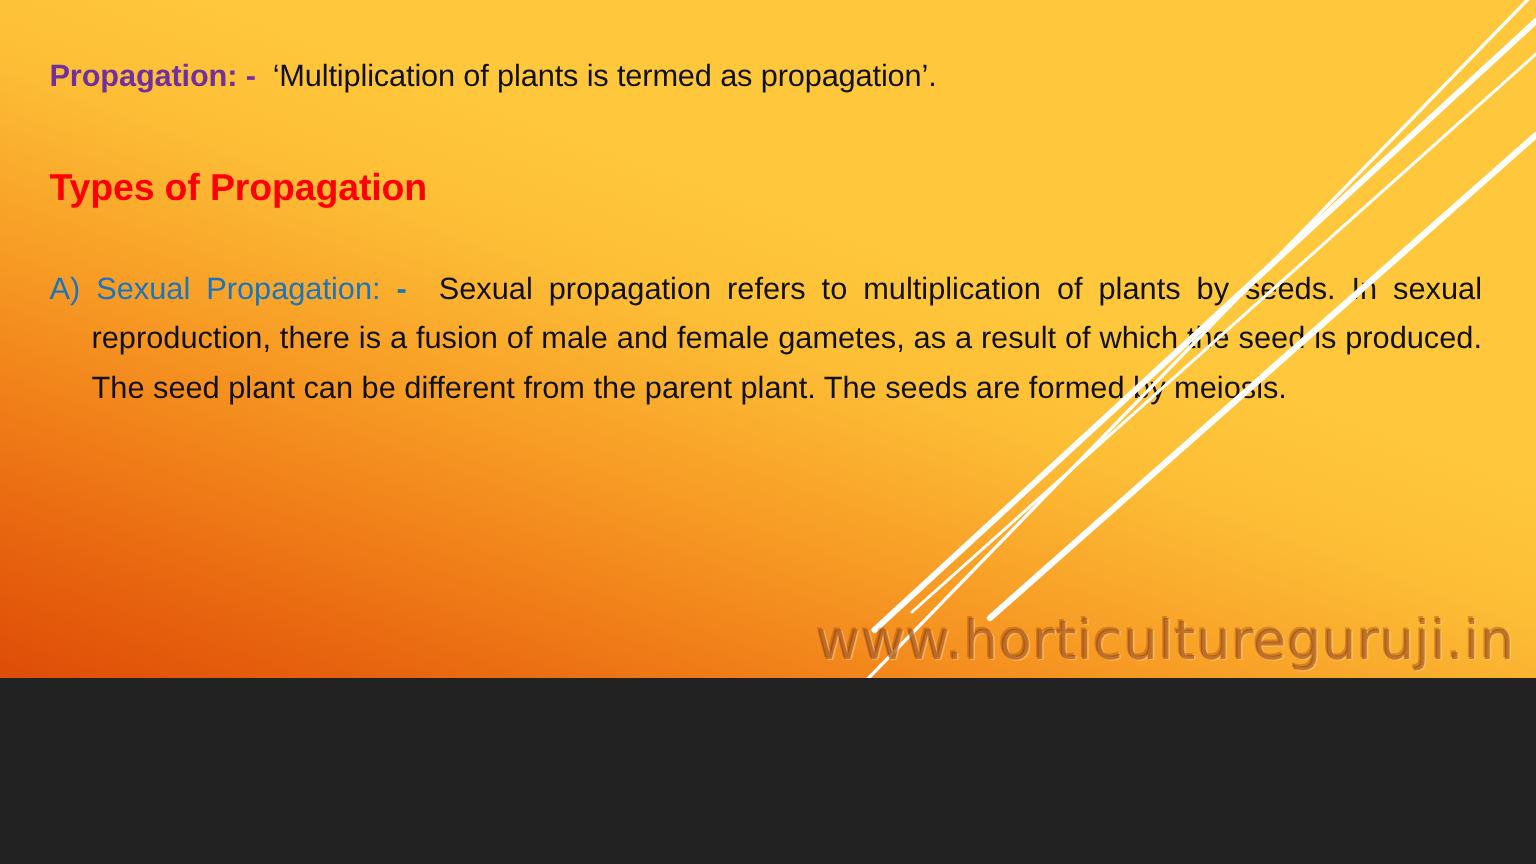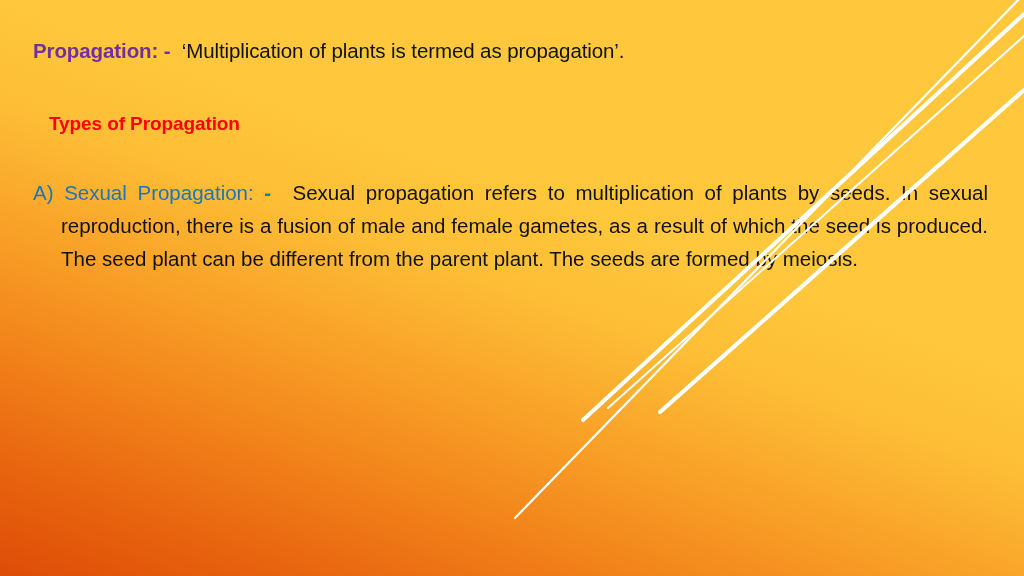--- a/index.html
+++ b/index.html
@@ -3,21 +3,21 @@
 <meta charset="utf-8">
 <style>
   html, body {
     margin: 0;
     padding: 0;
     background: #222;
   }
   #slide {
     position: relative;
     width: 1024px;
-    height: 576px;
+    height: 452px;
     overflow: hidden;
     font-family: "Liberation Sans", sans-serif;
     
     background:
       linear-gradient(200deg,
         #FFC83C 0%,
         #FFC83C 38%,
         #FDBE36 50%,
         #F79A24 66%,
         #F07D18 78%,
@@ -54,22 +54,21 @@
     font-size: 20.5px;
   }
 
   .head-purple {
     color: #7030A0;
     font-weight: bold;
   }
   .head-red {
     color: #FF0000;
     font-weight: bold;
-    font-size: 19px;
-    margin-left: 16px;
+    font-size: 25px;
   }
   .head-blue {
     color: #1C75BC;
     font-weight: normal;
   }
   .dash {
     font-weight: bold;
   }
 
   
@@ -136,14 +135,15 @@
 
   <svg id="streaks" viewBox="0 0 1024 576">
     <g id="streak-group" stroke="#FFFFFF" stroke-linecap="round" fill="none">
         <line x1="1024" y1="-6" x2="515" y2="518" stroke-width="2.2"></line>
         <line x1="1024" y1="14" x2="583" y2="420" stroke-width="4"></line>
         <line x1="1024" y1="36" x2="608" y2="408" stroke-width="2"></line>
         <line x1="1024" y1="90" x2="660" y2="412" stroke-width="4.2"></line>
       </g>
   </svg>
 
+  <div id="watermark">www.horticultureguruji.in</div>
 
 </div>
 
 </body></html>

